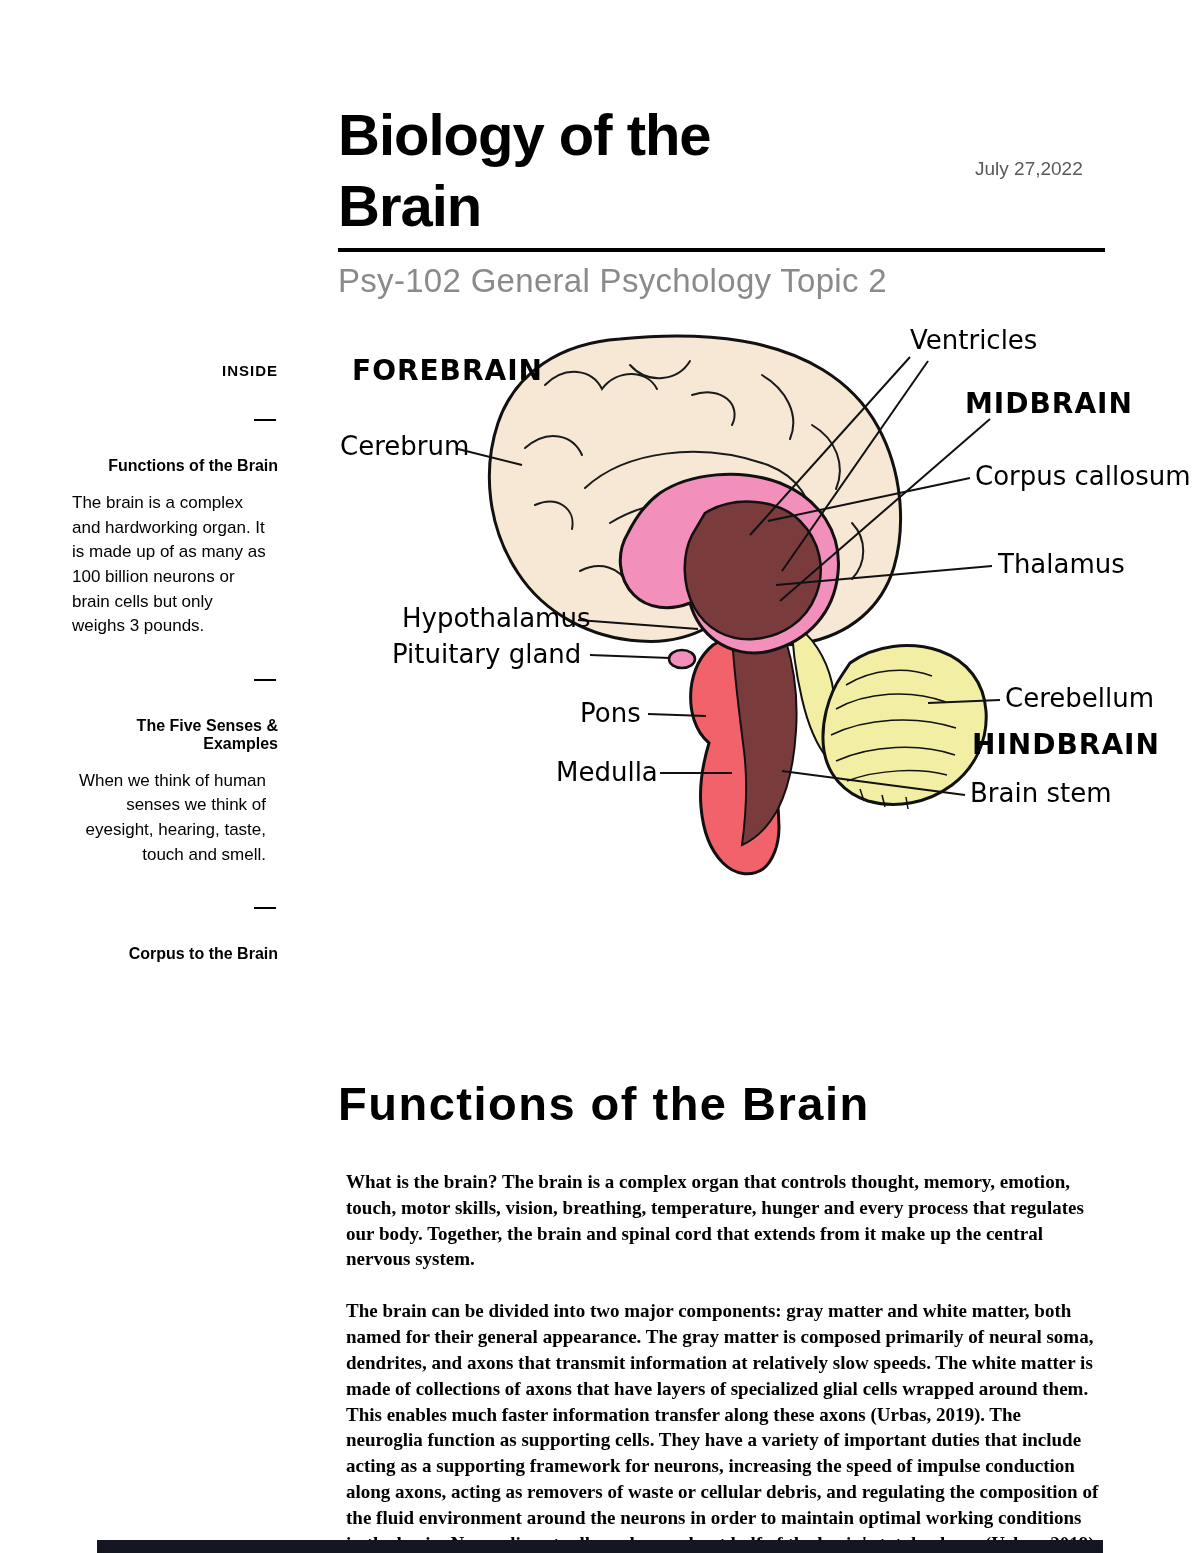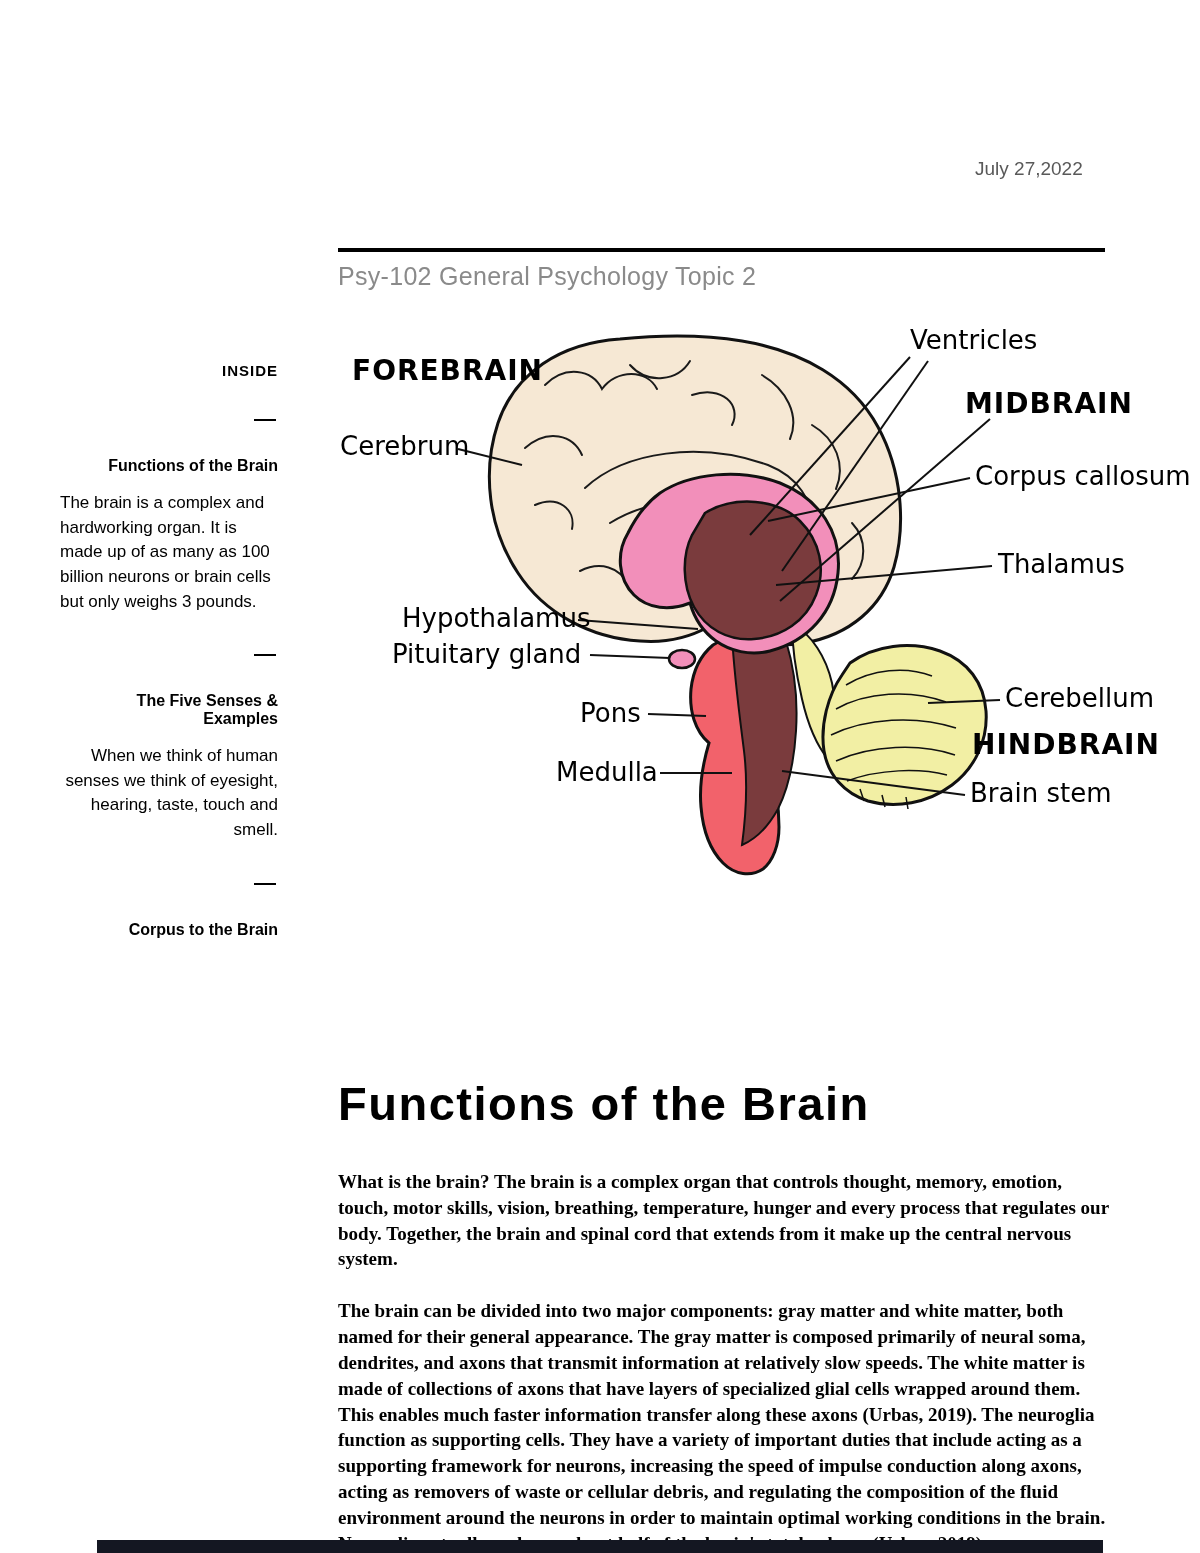--- a/index.html
+++ b/index.html
@@ -18,65 +18,69 @@
   .doc-date {
     position:absolute; left:975px; top:158px;
     font-size:19px; color:#595959;
   }
   .title-rule {
     position:absolute; left:338px; top:248px; width:767px; height:4px;
     background:#000;
   }
   .doc-subtitle {
     position:absolute; left:338px; top:262px;
-    font-size:25px; color:#8a8a8a; letter-spacing:0.3px;
+    font-size:33px; color:#8a8a8a; letter-spacing:0.3px;
   }
 
   
   .sidebar {
     position:absolute; left:60px; top:362px; width:218px;
     text-align:right; color:#000;
   }
   .inside-label { font-size:15px; font-weight:bold; letter-spacing:1px; }
   .divider {
     width:22px; height:0; border-top:2px solid #000;
     margin:40px 2px 36px auto;
   }
   .sidebar h3 { font-size:16px; font-weight:bold; margin:0 0 16px; }
-  .sidebar p { font-size:17px; line-height:1.45; margin:0; }
+  .sidebar p { font-size:17px; line-height:1.45; margin:12px; }
   .ta-left { text-align:left; }
 
   
   .diagram { position:absolute; left:330px; top:323px; width:860px; height:740px; margin:0; }
   .diagram svg { width:100%; height:100%; display:block; }
   .lbl { font-family:"DejaVu Sans", sans-serif; font-size:26px; fill:#000; }
   .lbl-bold { font-family:"DejaVu Sans", sans-serif; font-size:28px; font-weight:bold; fill:#000; letter-spacing:1px; }
 
   
   .main { position:absolute; left:338px; top:1076px; width:772px; }
   .main h2 {
     margin:0 0 38px; font-family:"Liberation Sans", sans-serif;
     font-weight:bold; font-size:47px; letter-spacing:1.5px; color:#000;
   }
   .main p.body {
-    margin:0 0 26px; font-family:"Liberation Serif", serif;
+    margin:0 8px 26px; font-family:"Liberation Serif", serif;
     font-weight:bold; font-size:19px; line-height:1.36; color:#000;
   }
 
   
   .footer-bar {
     position:absolute; left:97px; top:1540px; width:1006px; height:13px;
     background:#141722;
   }
 </style>
 </head>
 <body>
 
 <div class="page">
 
+  <h1 class="doc-title">
+    <span>Biology of the</span>
+    <span>Brain</span>
+  </h1>
   <div class="doc-date">July 27,2022</div>
   <div class="title-rule"></div>
   <div class="doc-subtitle">Psy-102 General Psychology Topic 2</div>
 
   <aside class="sidebar">
     <div class="inside-label">INSIDE</div>
 
     <div class="divider"></div>
     <h3>Functions of the Brain</h3>
     <p class="ta-left">The brain is a complex and hardworking organ. It is made up of as many as 100 billion neurons or brain cells but only weighs 3 pounds.</p>

